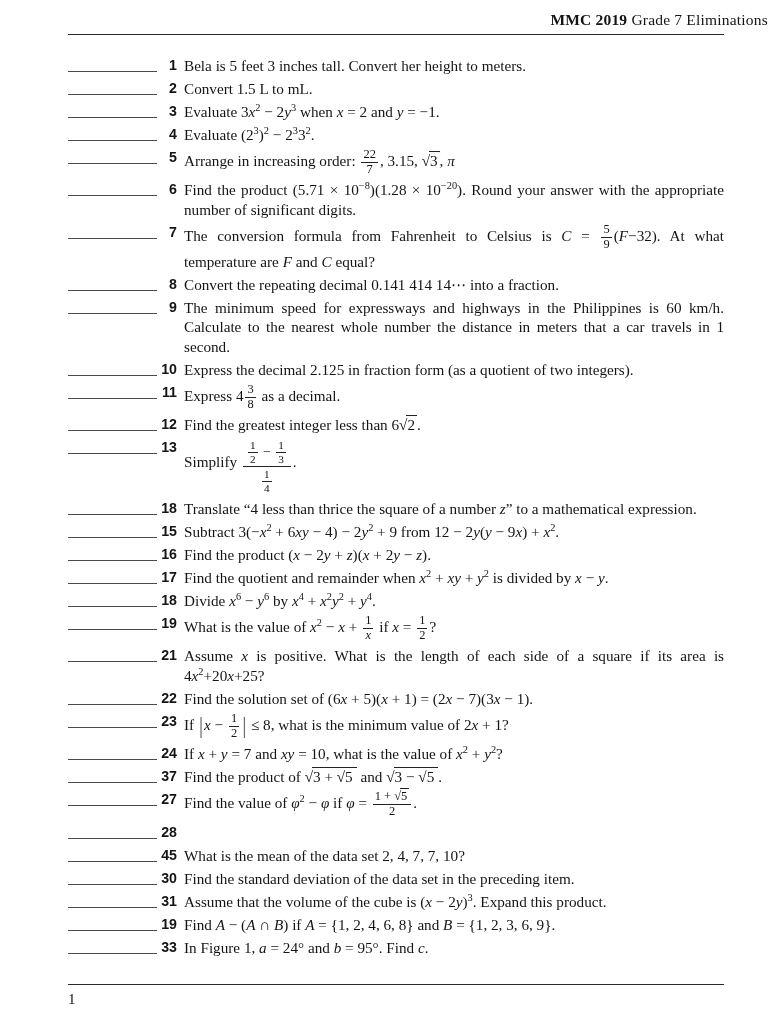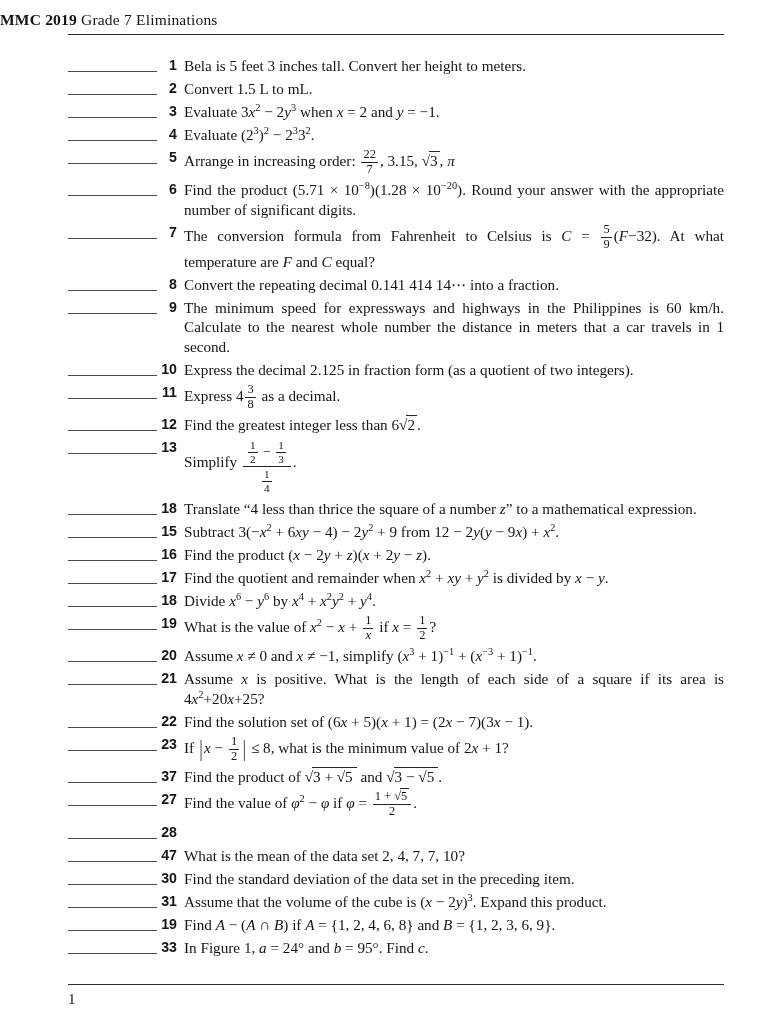--- a/index.html
+++ b/index.html
@@ -1,21 +1,21 @@
 <!DOCTYPE html>
 <html><head>
 <meta charset="utf-8">
 <style>
   html,body{margin:0;padding:0;background:#ffffff;}
   body{width:768px;height:1024px;overflow:hidden;
        font-family:"Liberation Serif","DejaVu Serif",serif;color:#141414;}
   .page{box-sizing:border-box;height:100%;display:flex;flex-direction:column;padding:10px 0 16px 0;}
 
   
-  .header-title{text-align:left;font-size:15.5px;line-height:20px;letter-spacing:.2px;}
+  .header-title{text-align:right;font-size:15.5px;line-height:20px;letter-spacing:.2px;}
   .header-title b{font-weight:bold;}
   .rule{border:0;border-top:1.4px solid #2a2a2a;margin:4px 44px 0 68px;height:0;}
 
   
   .problems{margin:21px 44px 0 68px;flex:1;}
   .problem{display:flex;align-items:flex-start;margin-bottom:3.5px;font-size:15.2px;line-height:19.5px;}
   .blank{flex:none;width:89px;height:15px;border-bottom:1.3px solid #4a4a4a;}
   .pnum{flex:none;width:20px;margin-right:7px;text-align:right;
         font-family:"Liberation Sans","DejaVu Sans",sans-serif;font-weight:bold;font-size:14.2px;line-height:19.5px;}
   .ptext{flex:1;text-align:justify;}
@@ -158,44 +158,44 @@
       <span class="pnum">18</span>
       <span class="ptext">Divide <i>x</i><sup>6</sup> − <i>y</i><sup>6</sup> by <i>x</i><sup>4</sup> + <i>x</i><sup>2</sup><i>y</i><sup>2</sup> + <i>y</i><sup>4</sup>.</span>
     </div>
 
     <div class="problem">
       <span class="blank"></span>
       <span class="pnum">19</span>
       <span class="ptext">What is the value of <i>x</i><sup>2</sup> − <i>x</i> + <span class="frac"><span class="nu">1</span><span class="de"><i>x</i></span></span> if <i>x</i> = <span class="frac"><span class="nu">1</span><span class="de">2</span></span>?</span>
     </div>
 
-    <div class="problem">
-      <span class="blank"></span>
-      <span class="pnum">20</span>
-      <span class="ptext">Assume <i>x</i> ≠ 0 and <i>x</i> ≠ −1, simplify (<i>x</i><sup>3</sup> + 1)<sup>−1</sup> + (<i>x</i><sup>−3</sup> + 1)<sup>−1</sup>.</span>
-    </div>
 
     <div class="problem">
       <span class="blank"></span>
       <span class="pnum">21</span>
       <span class="ptext">Assume <i>x</i> is positive. What is the length of each side of a square if its area is 4<i>x</i><sup>2</sup>+20<i>x</i>+25?</span>
     </div>
 
     <div class="problem">
       <span class="blank"></span>
       <span class="pnum">22</span>
       <span class="ptext">Find the solution set of (6<i>x</i> + 5)(<i>x</i> + 1) = (2<i>x</i> − 7)(3<i>x</i> − 1).</span>
     </div>
 
     <div class="problem">
       <span class="blank"></span>
       <span class="pnum">23</span>
       <span class="ptext">If <span class="vbar">|</span><i>x</i> − <span class="frac"><span class="nu">1</span><span class="de">2</span></span><span class="vbar">|</span> ≤ 8, what is the minimum value of 2<i>x</i> + 1?</span>
     </div>
 
+    <div class="problem">
+      <span class="blank"></span>
+      <span class="pnum">24</span>
+      <span class="ptext">If <i>x</i> + <i>y</i> = 7 and <i>xy</i> = 10, what is the value of <i>x</i><sup>2</sup> + <i>y</i><sup>2</sup>?</span>
+    </div>
 
 
     <div class="problem">
       <span class="blank"></span>
       <span class="pnum">37</span>
       <span class="ptext">Find the product of <span class="sqrt">√<span class="rad">3 + <span class="sqrt">√<span class="rad">5</span></span></span></span> and <span class="sqrt">√<span class="rad">3 − <span class="sqrt">√<span class="rad">5</span></span></span></span>.</span>
     </div>
 
     <div class="problem">
       <span class="blank"></span>
@@ -203,21 +203,21 @@
       <span class="ptext">Find the value of <i>φ</i><sup>2</sup> − <i>φ</i> if <i>φ</i> = <span class="frac"><span class="nu">1 + <span class="sqrt">√<span class="rad">5</span></span></span><span class="de">2</span></span>.</span>
     </div>
 
     <div class="problem">
       <span class="blank"></span>
       <span class="pnum">28</span>
     </div>
 
     <div class="problem">
       <span class="blank"></span>
-      <span class="pnum">47</span>
+      <span class="pnum">45</span>
       <span class="ptext">What is the mean of the data set 2, 4, 7, 7, 10?</span>
     </div>
 
     <div class="problem">
       <span class="blank"></span>
       <span class="pnum">30</span>
       <span class="ptext">Find the standard deviation of the data set in the preceding item.</span>
     </div>
 
     <div class="problem">

